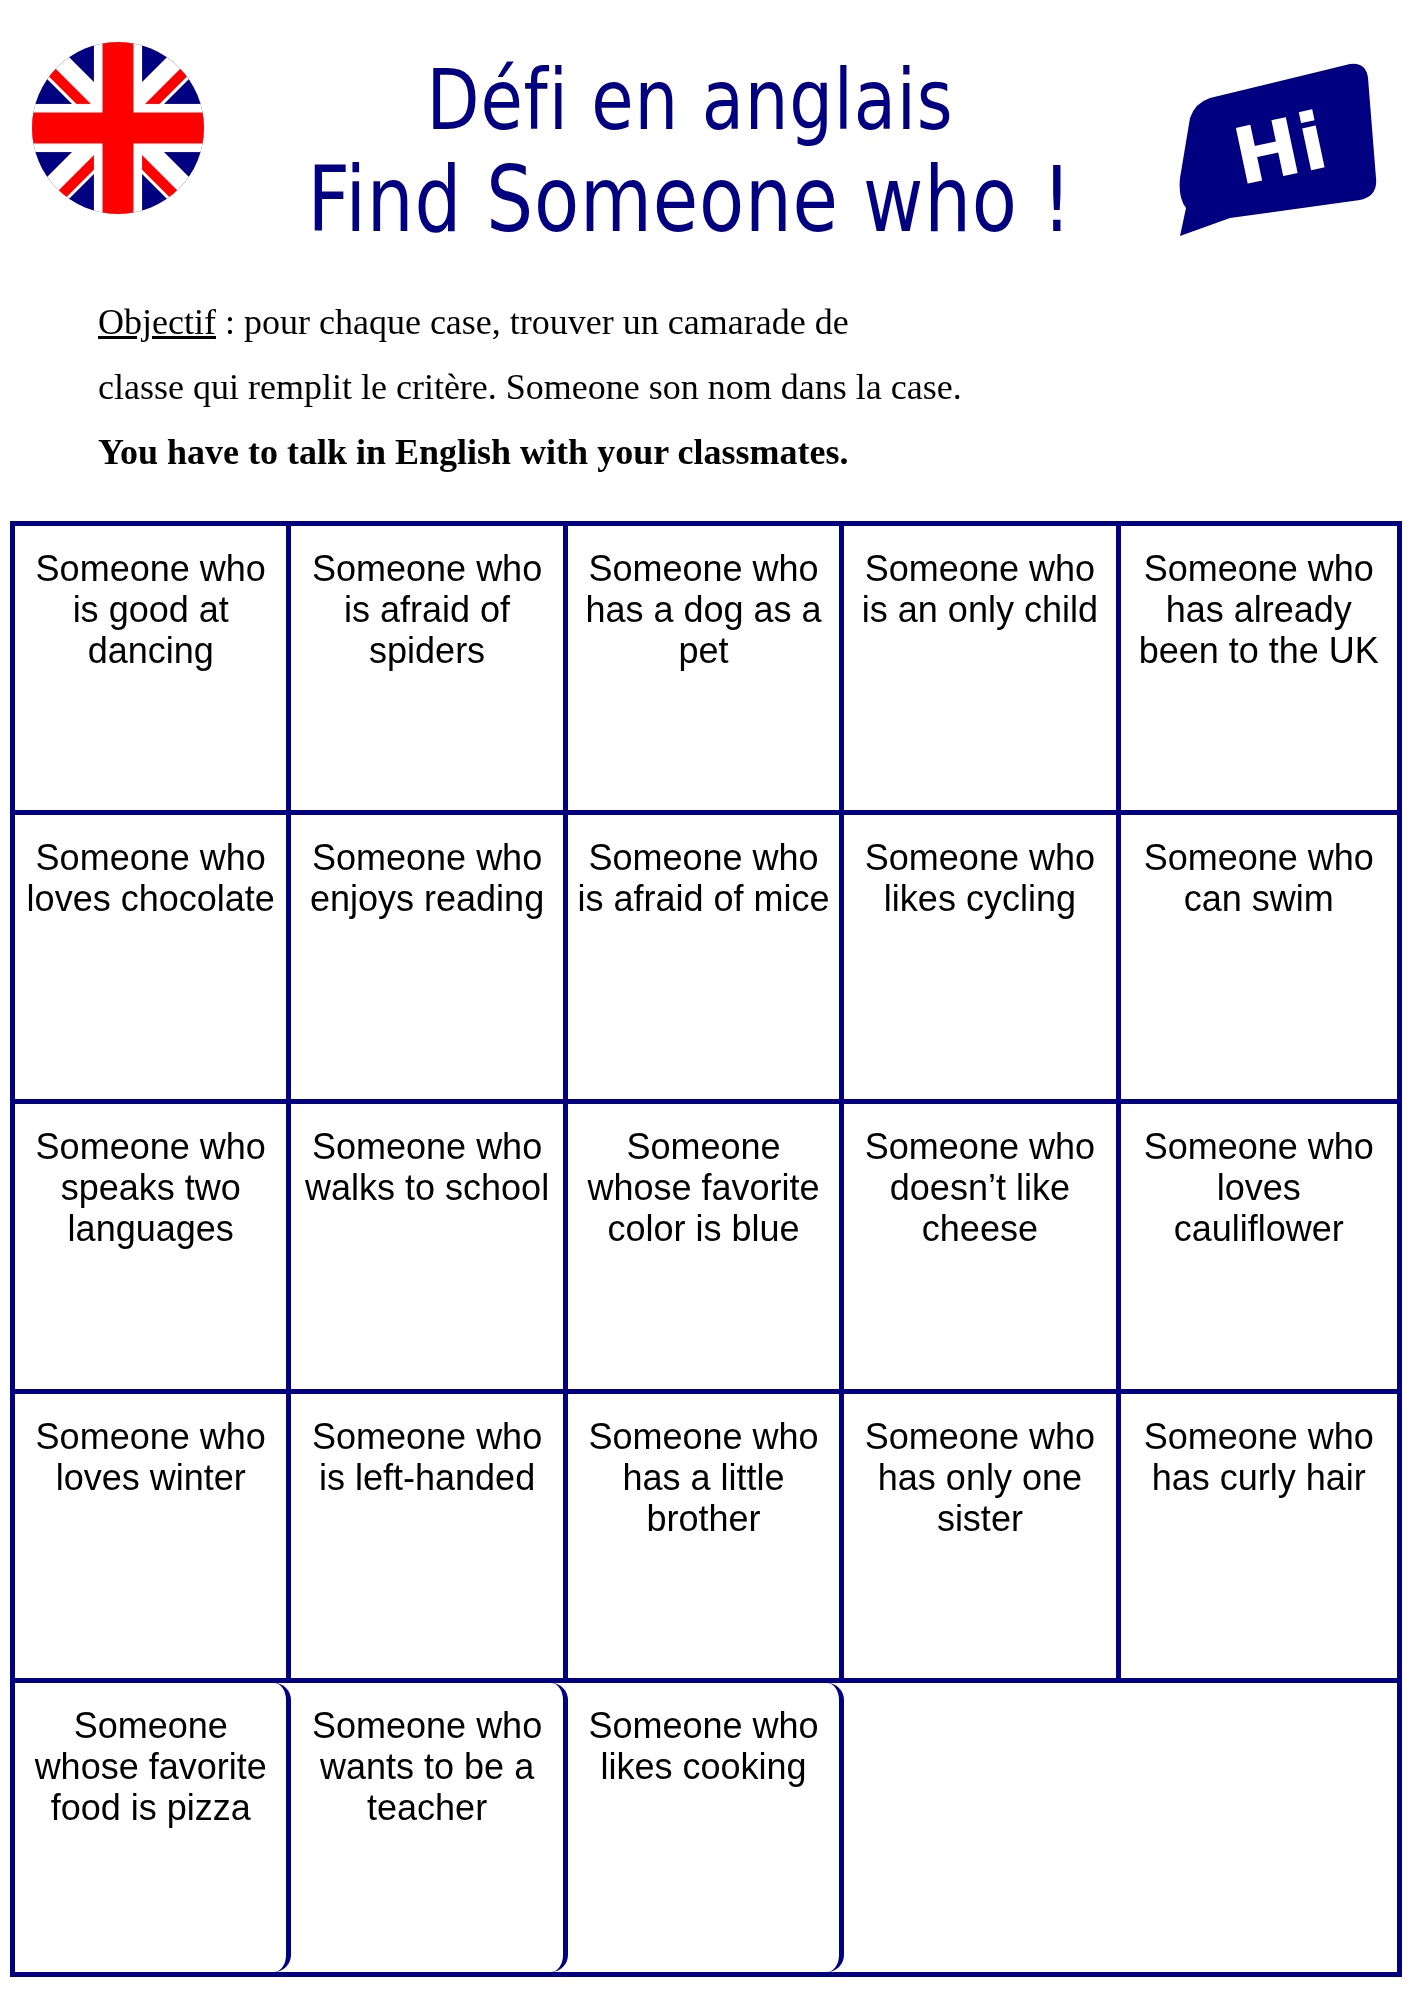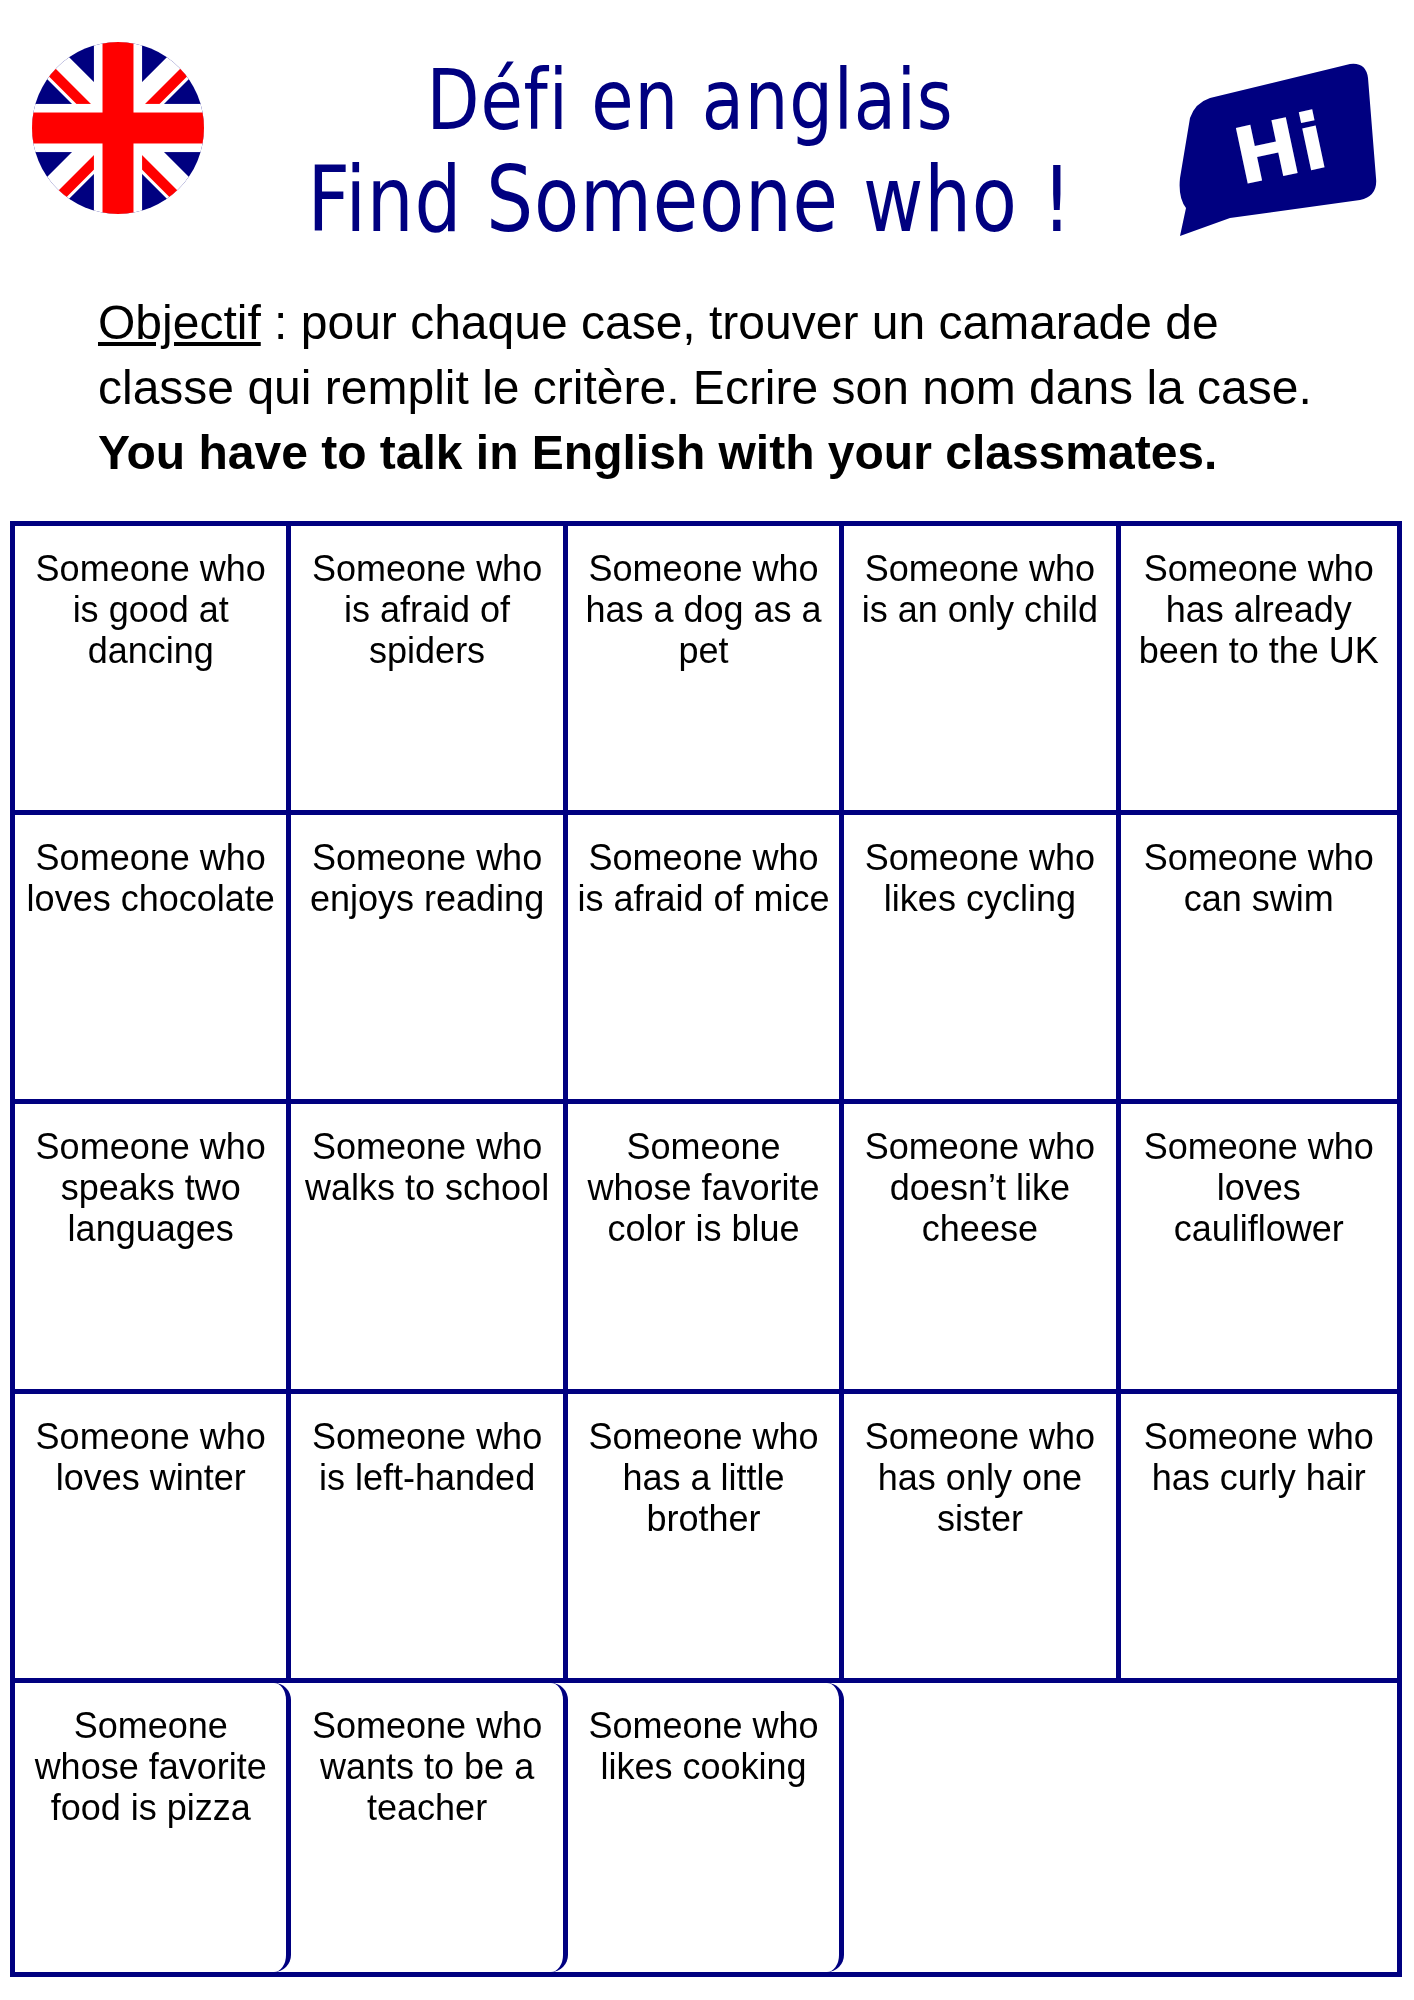--- a/index.html
+++ b/index.html
@@ -6,21 +6,21 @@
   body { width:1414px; height:2000px; position:relative; overflow:hidden;
          font-family:"Liberation Sans", sans-serif; color:#000; }
   .flag { position:absolute; left:32px; top:42px; width:172px; height:172px; }
   .title { position:absolute; left:200px; width:1000px; text-align:center;
            font-family:"DejaVu Sans", sans-serif; color:#000080; font-weight:normal;
            letter-spacing:1px; transform:scaleX(0.82); transform-origin:center; white-space:nowrap; }
   .title-1 { top:52px; font-size:84px; line-height:96px; left:190px; }
   .title-2 { top:150px; font-size:90px; line-height:100px; left:190px; }
   .hi { position:absolute; left:1170px; top:58px; width:210px; height:180px; }
   .instructions { position:absolute; left:98px; top:290px; width:1280px;
-                  font-size:48px; line-height:65px; }
+                  font-size:36px; line-height:65px;font-family:Liberation Serif, serif; }
   .instructions .u { text-decoration:underline; }
   .instructions .bold { font-weight:bold; }
   .grid { position:absolute; left:10px; top:521px; width:1392px; height:1456px;
           border:5px solid #000080; box-sizing:border-box;
           display:grid; grid-template-columns:repeat(5,1fr); grid-template-rows:repeat(5,1fr); }
   .cell { border-right:5px solid #000080; border-bottom:5px solid #000080;
           text-align:center; font-size:36px; line-height:41px; padding:22px 8px 0 8px;
           box-sizing:border-box; }
   .cell:nth-child(5n) { border-right:none; }
   .cell:nth-child(n+21) { border-bottom:none;border-radius:17px; }
@@ -53,21 +53,21 @@
 
 <div class="hi">
   <svg viewBox="0 0 210 180" width="210" height="180">
     <path d="M20,60 Q25,45 40,40 L180,6 Q196,4 198,20 L206,120 Q208,138 190,142 L60,160 L10,178 L16,150 Q8,140 10,120 Z" fill="#000080"></path>
     <text x="110" y="118" text-anchor="middle" font-family="DejaVu Sans, sans-serif" font-weight="bold" font-size="78" fill="#ffffff" transform="rotate(-12 110 90)">Hi</text>
   </svg>
 </div>
 
 <div class="instructions">
   <div><span class="u">Objectif</span><span> : pour chaque case, trouver un camarade de</span></div>
-  <div>classe qui remplit le critère. Ecrire son nom dans la case.</div>
+  <div>classe qui remplit le critère. Someone son nom dans la case.</div>
   <div class="bold">You have to talk in English with your classmates.</div>
 </div>
 
 <div class="grid" id="grid">
     <div class="cell">
       <div>Someone who is good at dancing</div>
     </div>
     <div class="cell">
       <div>Someone who is afraid of spiders</div>
     </div>

